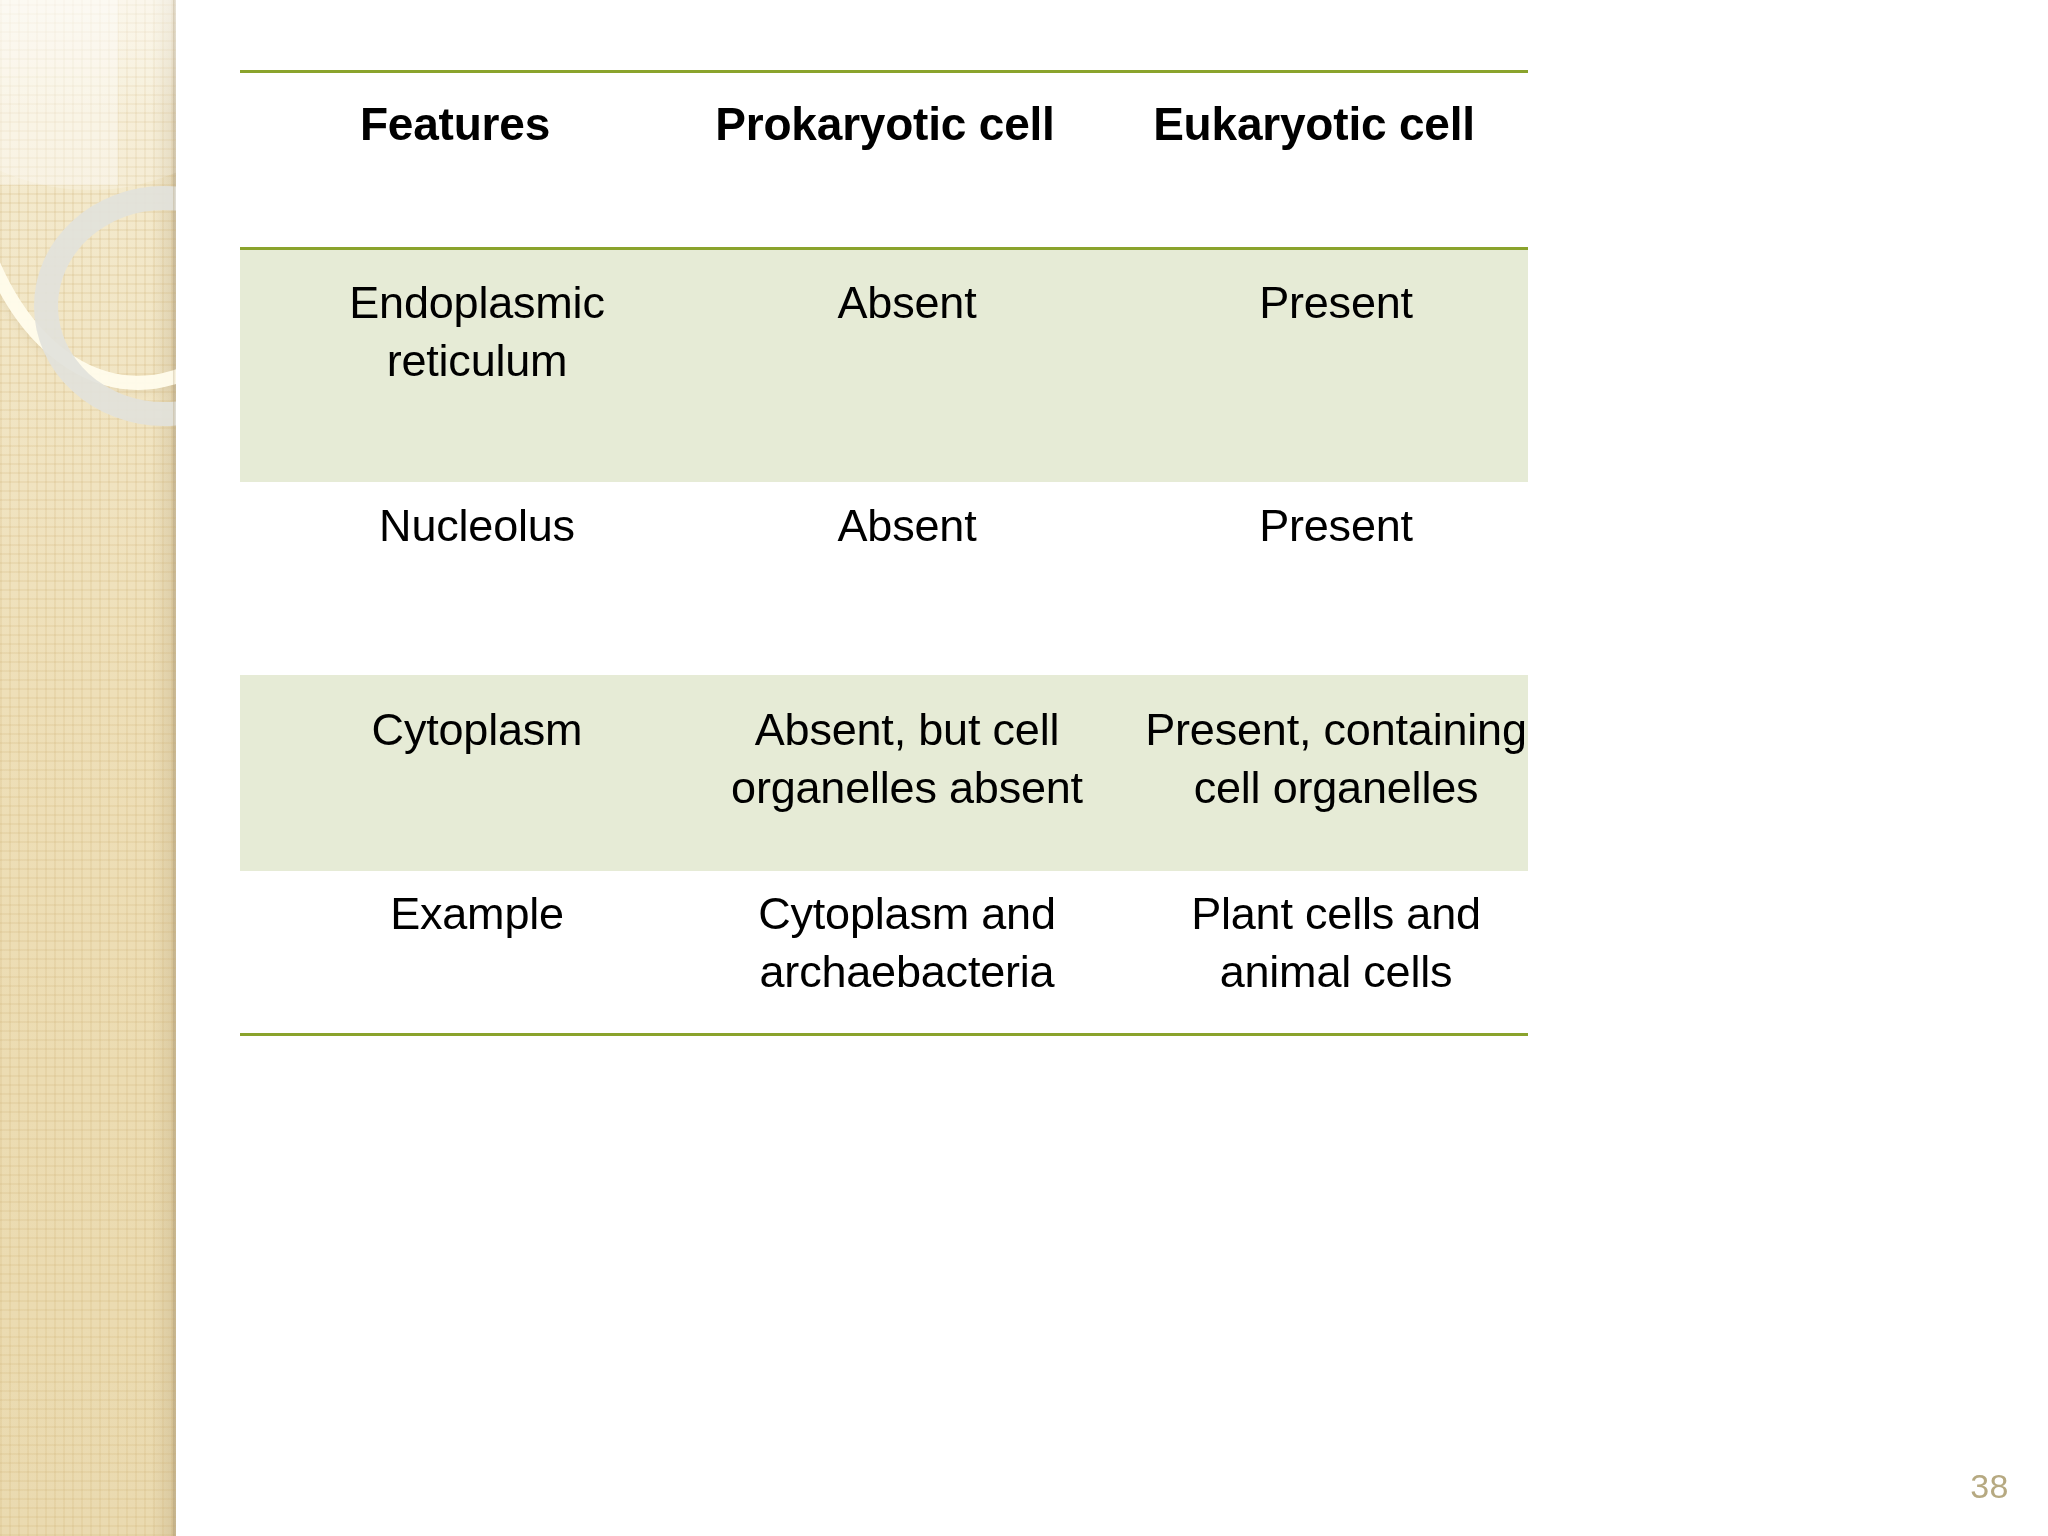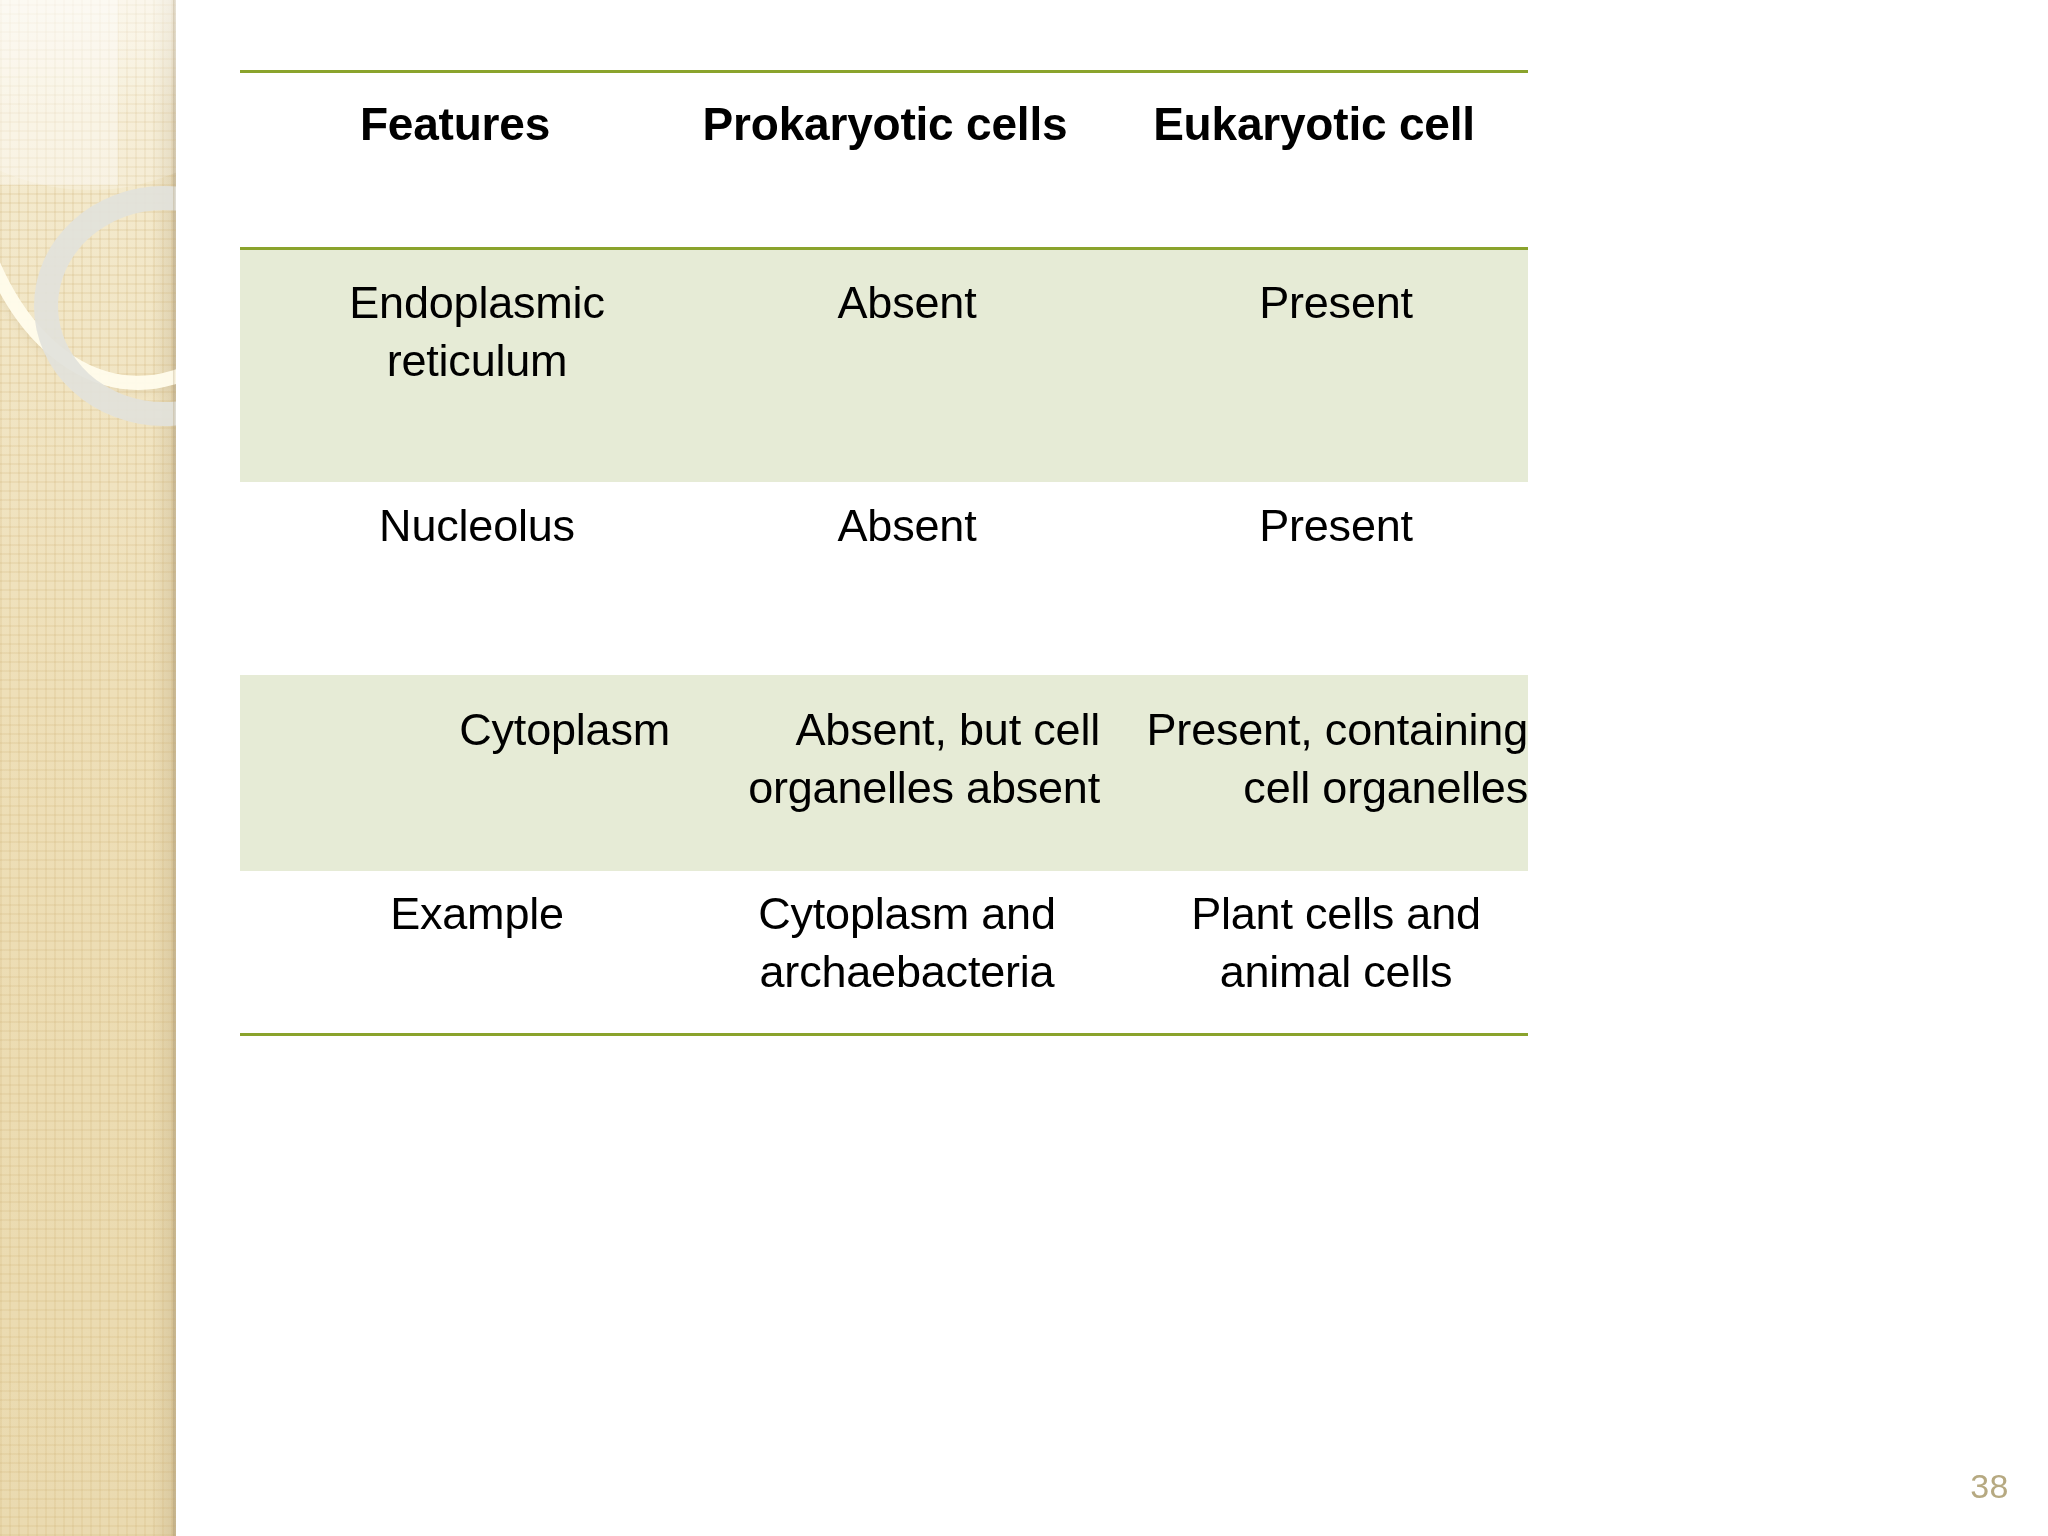--- a/index.html
+++ b/index.html
@@ -163,21 +163,21 @@
     line-height: 1.30;
     padding-top: 20px;
     letter-spacing: -0.2px;
   }
 
   tr.shaded { background: #e6ebd6; }
 
   
   tr.r-er   td { height: 208px; padding-top: 24px; }
   tr.r-nuc  td { height: 178px; padding-top: 15px; text-align: center; }
-  tr.r-cyto td { height: 170px; padding-top: 26px; text-align: right; }
+  tr.r-cyto td { height: 170px; padding-top: 26px; }
   tr.r-ex   td { height: 148px; padding-top: 14px; }
 
   .cell-line2 { display: block; margin-left: 44px; }
 
   
   .page-number {
     position: absolute;
     right: 39px;
     bottom: 30px;
     font-size: 34px;
@@ -205,21 +205,21 @@
     <table class="cmp">
       <colgroup>
         <col class="c-feature">
         <col class="c-prok">
         <col class="c-euk">
       </colgroup>
 
       <thead>
         <tr class="head rule-top">
           <th>Features</th>
-          <th>Prokaryotic cells</th>
+          <th>Prokaryotic cell</th>
           <th>Eukaryotic cell</th>
         </tr>
       </thead>
 
       <tbody>
 
         <tr class="body shaded r-er rule-mid">
           <td>
             <span class="cell-line2">Endoplasmic</span>
             <span class="cell-line2">reticulum</span>

